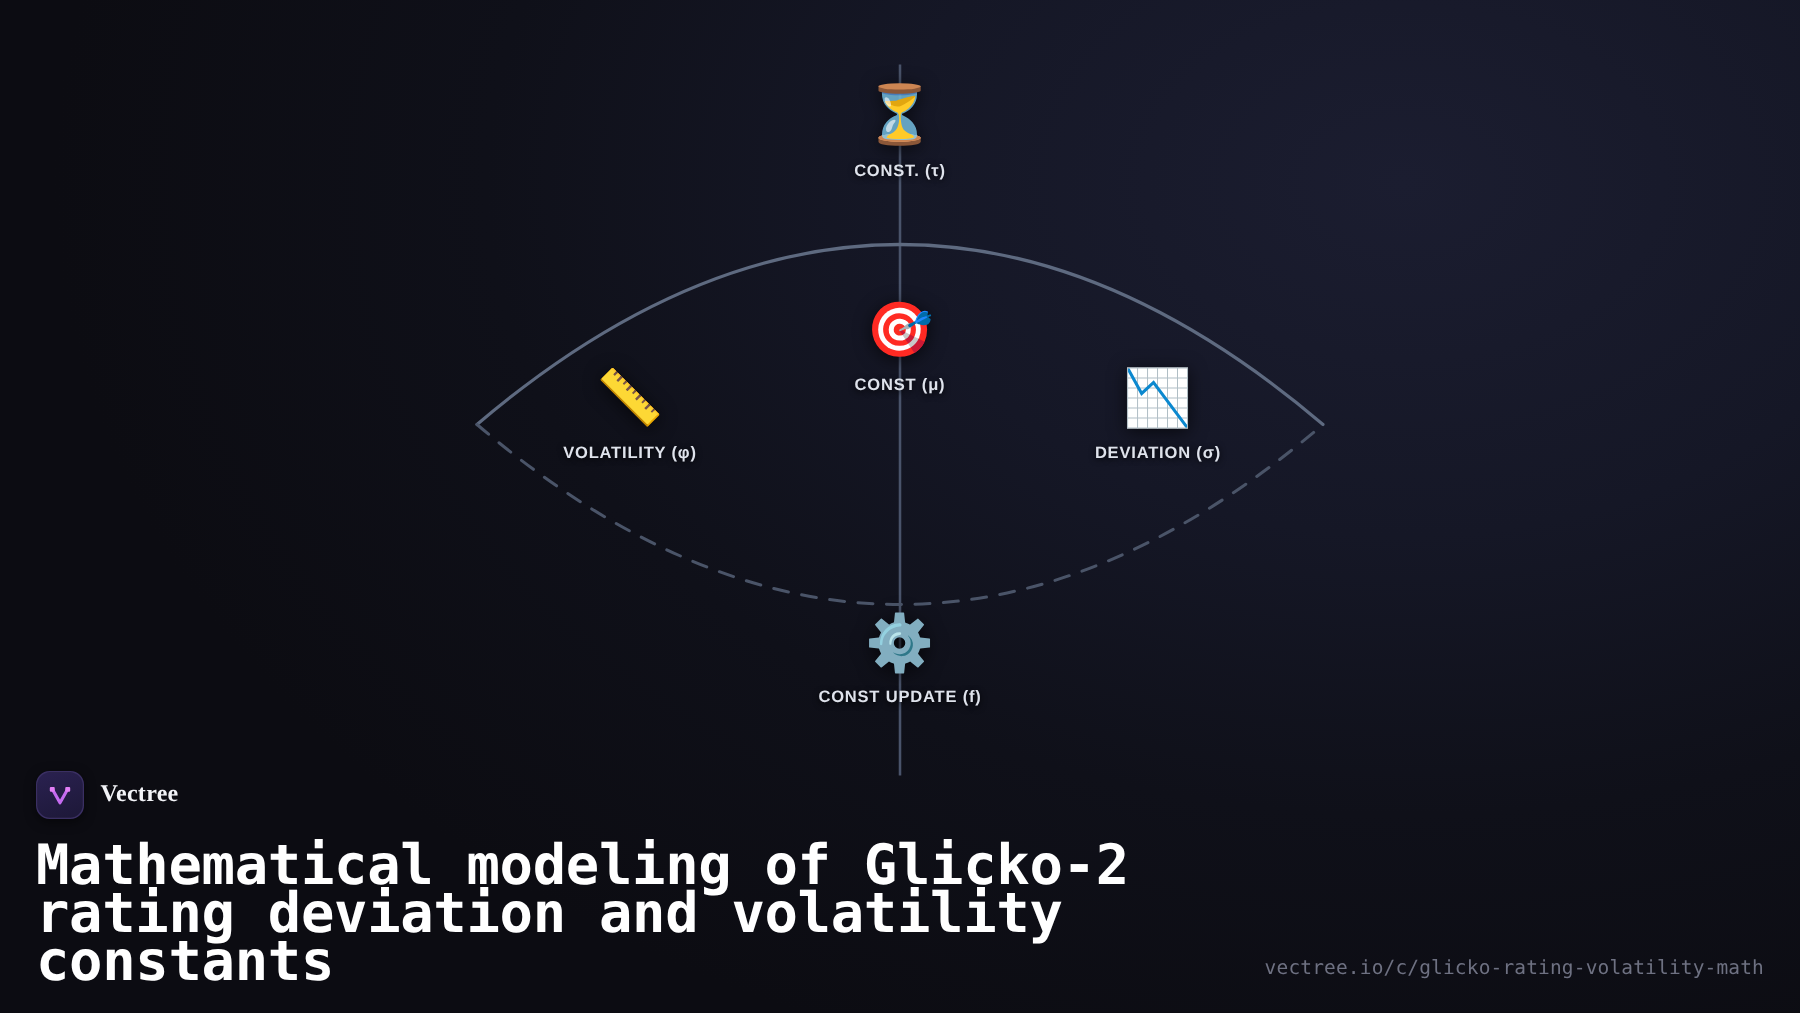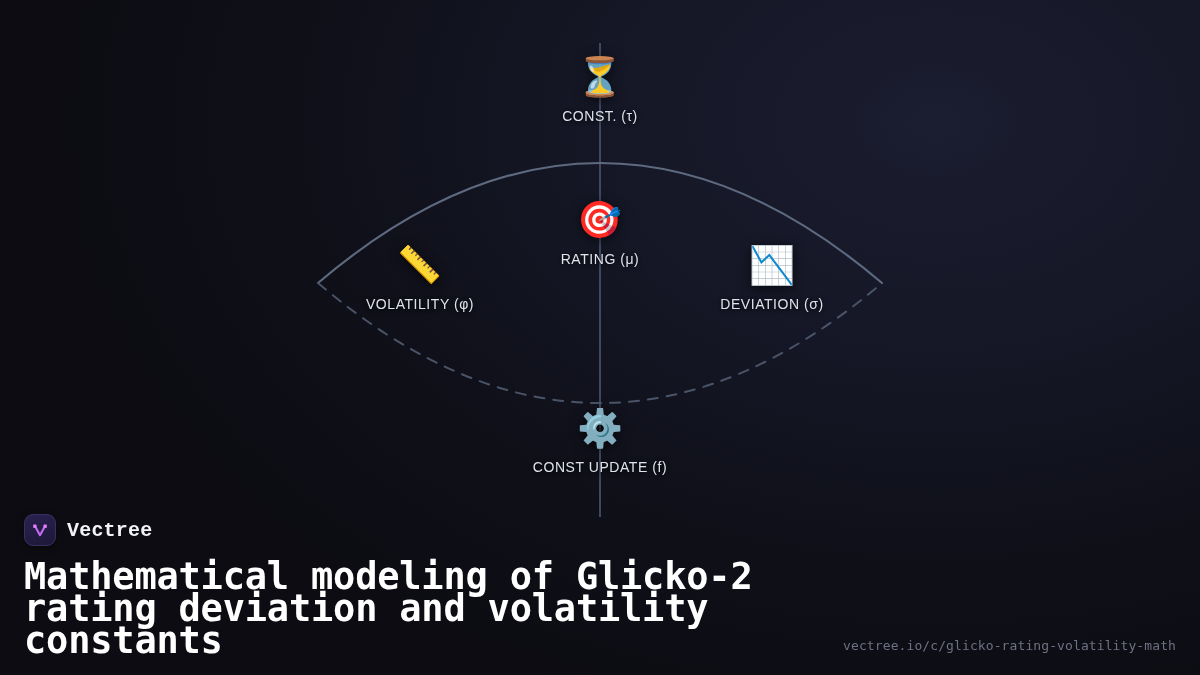--- a/index.html
+++ b/index.html
@@ -48,22 +48,22 @@
     font-size: 38px;
     line-height: 1;
     height: 44px;
     display: flex;
     align-items: center;
     justify-content: center;
     filter: drop-shadow(0 2px 6px rgba(0,0,0,0.65));
   }
   .node-label {
     margin-top: 9px;
-    font-size: 14px;
-    font-weight: normal;
+    font-size: 11px;
+    font-weight: bold;
     letter-spacing: 0.55px;
     color: #dfe3ec;
     text-shadow: 0 1px 4px rgba(0,0,0,0.9);
     white-space: nowrap;
   }
 
   .node-const      { left: 600px; top: 55px; }
   .node-rating     { left: 600px; top: 198px; }
   .node-deviation  { left: 420px; top: 243px; }
   .node-volatility { left: 772px; top: 243px; }
@@ -95,22 +95,22 @@
     border-radius: 9px;
     background: linear-gradient(160deg, #2a2150 0%, #1d1838 100%);
     border: 1px solid #3a2f63;
     display: flex;
     align-items: center;
     justify-content: center;
     flex: none;
     box-shadow: 0 2px 7px rgba(0,0,0,0.5);
   }
   .brand-name {
-    font-family: Liberation Mono, monospace;
-    font-size: 20px;
+    font-family: Liberation Serif, serif;
+    font-size: 16px;
     font-weight: bold;
     color: #f2f3f7;
     letter-spacing: 0.2px;
   }
 
   .headline {
     font-family: "DejaVu Sans Mono", "Liberation Mono", monospace;
     font-size: 37px;
     line-height: 32px;
     font-weight: bold;
@@ -144,21 +144,21 @@
     <path d="M 318 283 Q 600 523 882 283" fill="none" stroke="#4a5468" stroke-width="2" stroke-linecap="round" stroke-dasharray="10 9"></path>
   </svg>
 
   <div class="node node-const">
     <div class="node-icon">⏳</div>
     <div class="node-label">CONST. (τ)</div>
   </div>
 
   <div class="node node-rating">
     <div class="node-icon">🎯</div>
-    <div class="node-label">RATING (μ)</div>
+    <div class="node-label">CONST (μ)</div>
   </div>
 
   <div class="node node-deviation">
     <div class="node-icon">📏</div>
     <div class="node-label">VOLATILITY (φ)</div>
   </div>
 
   <div class="node node-volatility">
     <div class="node-icon">📉</div>
     <div class="node-label">DEVIATION (σ)</div>

